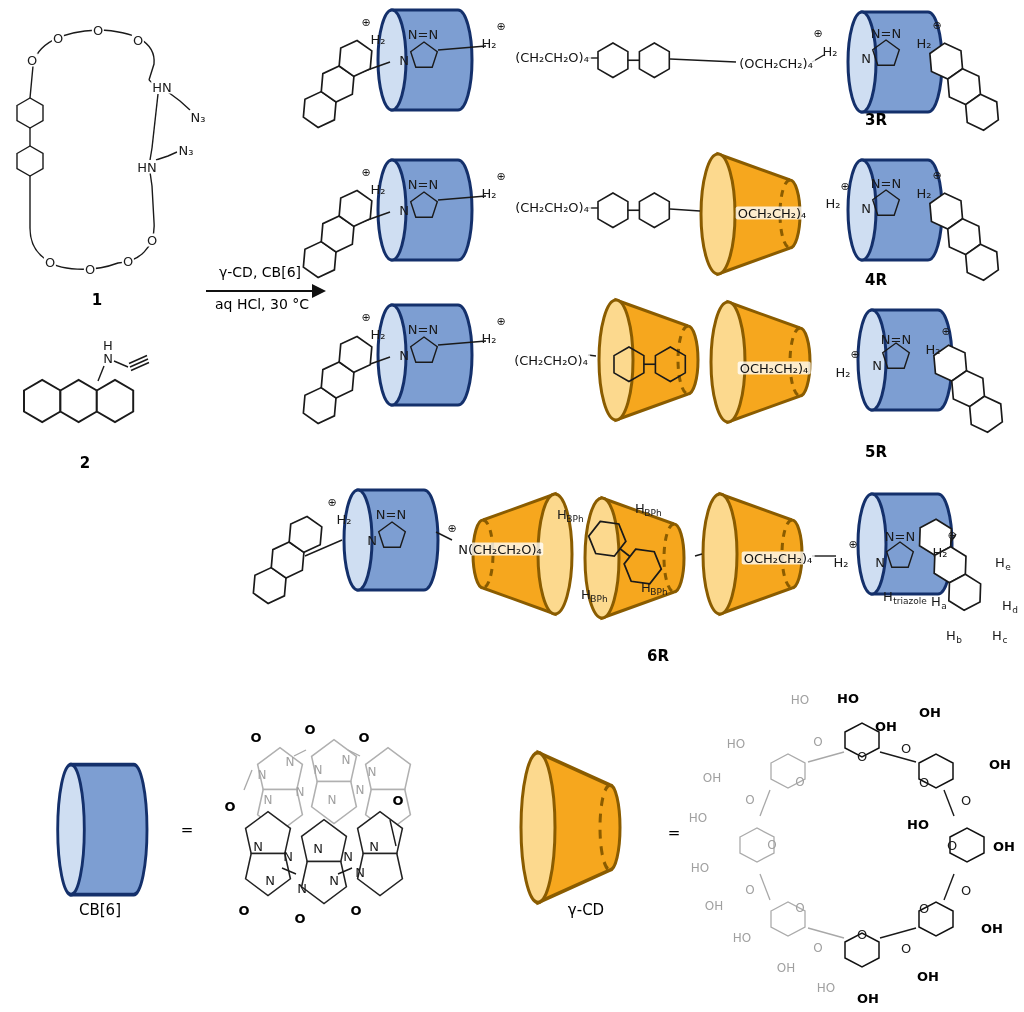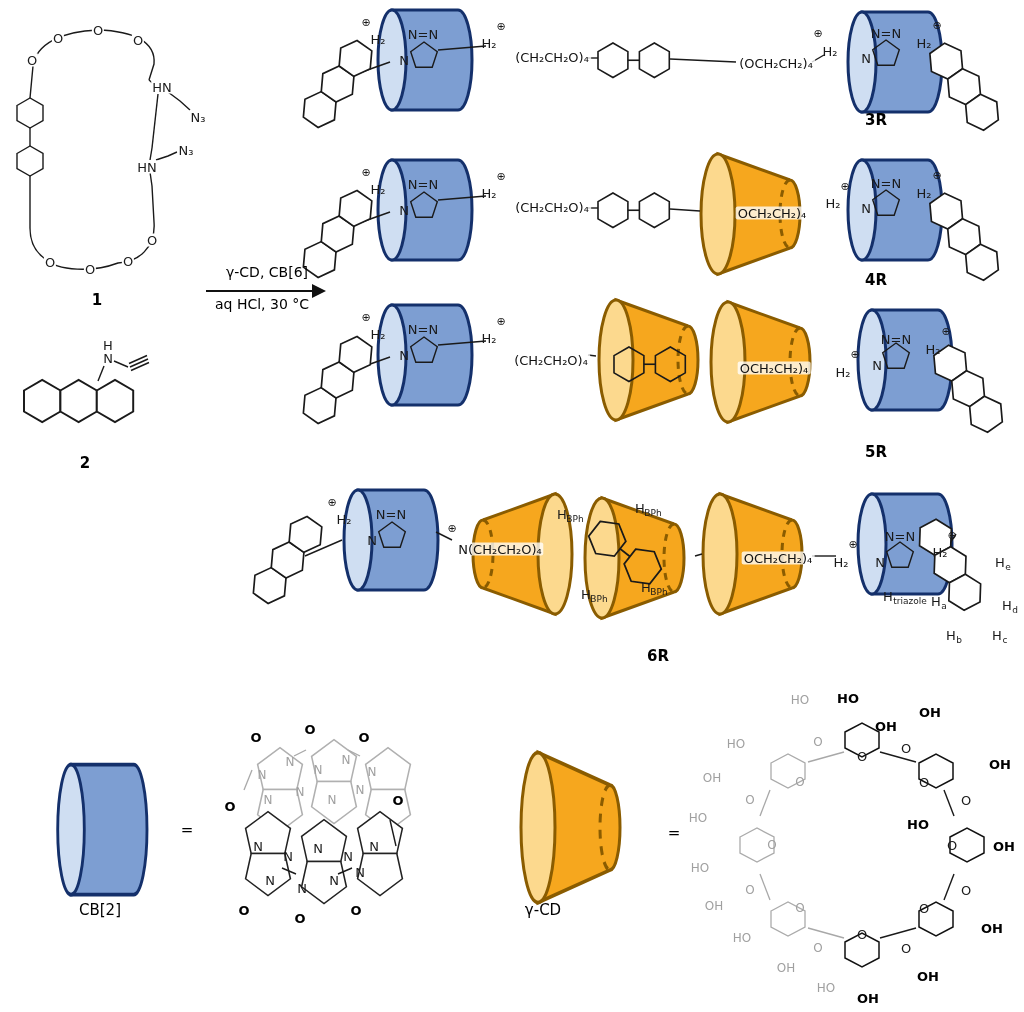--- a/index.html
+++ b/index.html
@@ -375,24 +375,24 @@
       <span class="lbl atomg" style="left: 698px; top: 818px;">HO</span>
       <span class="lbl atomg" style="left: 700px; top: 868px;">HO</span>
       <span class="lbl atomg" style="left: 714px; top: 906px;">OH</span>
       <span class="lbl atomg" style="left: 742px; top: 938px;">HO</span>
       <span class="lbl atomg" style="left: 786px; top: 968px;">OH</span>
       <span class="lbl atomg" style="left: 826px; top: 988px;">HO</span>
     </div>
 
   <div class="lbl lblB" style="left:97px;top:300px">1</div>
   <div class="lbl lblB" style="left:85px;top:463px">2</div>
-  <div class="lbl cond" style="left:267px;top:272px">γ-CD, CB[6]</div>
+  <div class="lbl cond" style="left:260px;top:272px">γ-CD, CB[6]</div>
   <div class="lbl cond" style="left:262px;top:304px">aq HCl, 30 °C</div>
   <div class="lbl lblB" style="left:876px;top:120px">3R</div>
   <div class="lbl lblB" style="left:876px;top:280px">4R</div>
   <div class="lbl lblB" style="left:876px;top:452px">5R</div>
   <div class="lbl lblB" style="left:658px;top:656px">6R</div>
-  <div class="lbl lblM" style="left:100px;top:910px">CB[2]</div>
+  <div class="lbl lblM" style="left:100px;top:910px">CB[6]</div>
   <div class="lbl lblM" style="left:187px;top:830px">=</div>
-  <div class="lbl lblM" style="left:543px;top:910px">γ-CD</div>
+  <div class="lbl lblM" style="left:586px;top:910px">γ-CD</div>
   <div class="lbl lblM" style="left:674px;top:833px">=</div>
 
 </div>
 
 </body></html>

